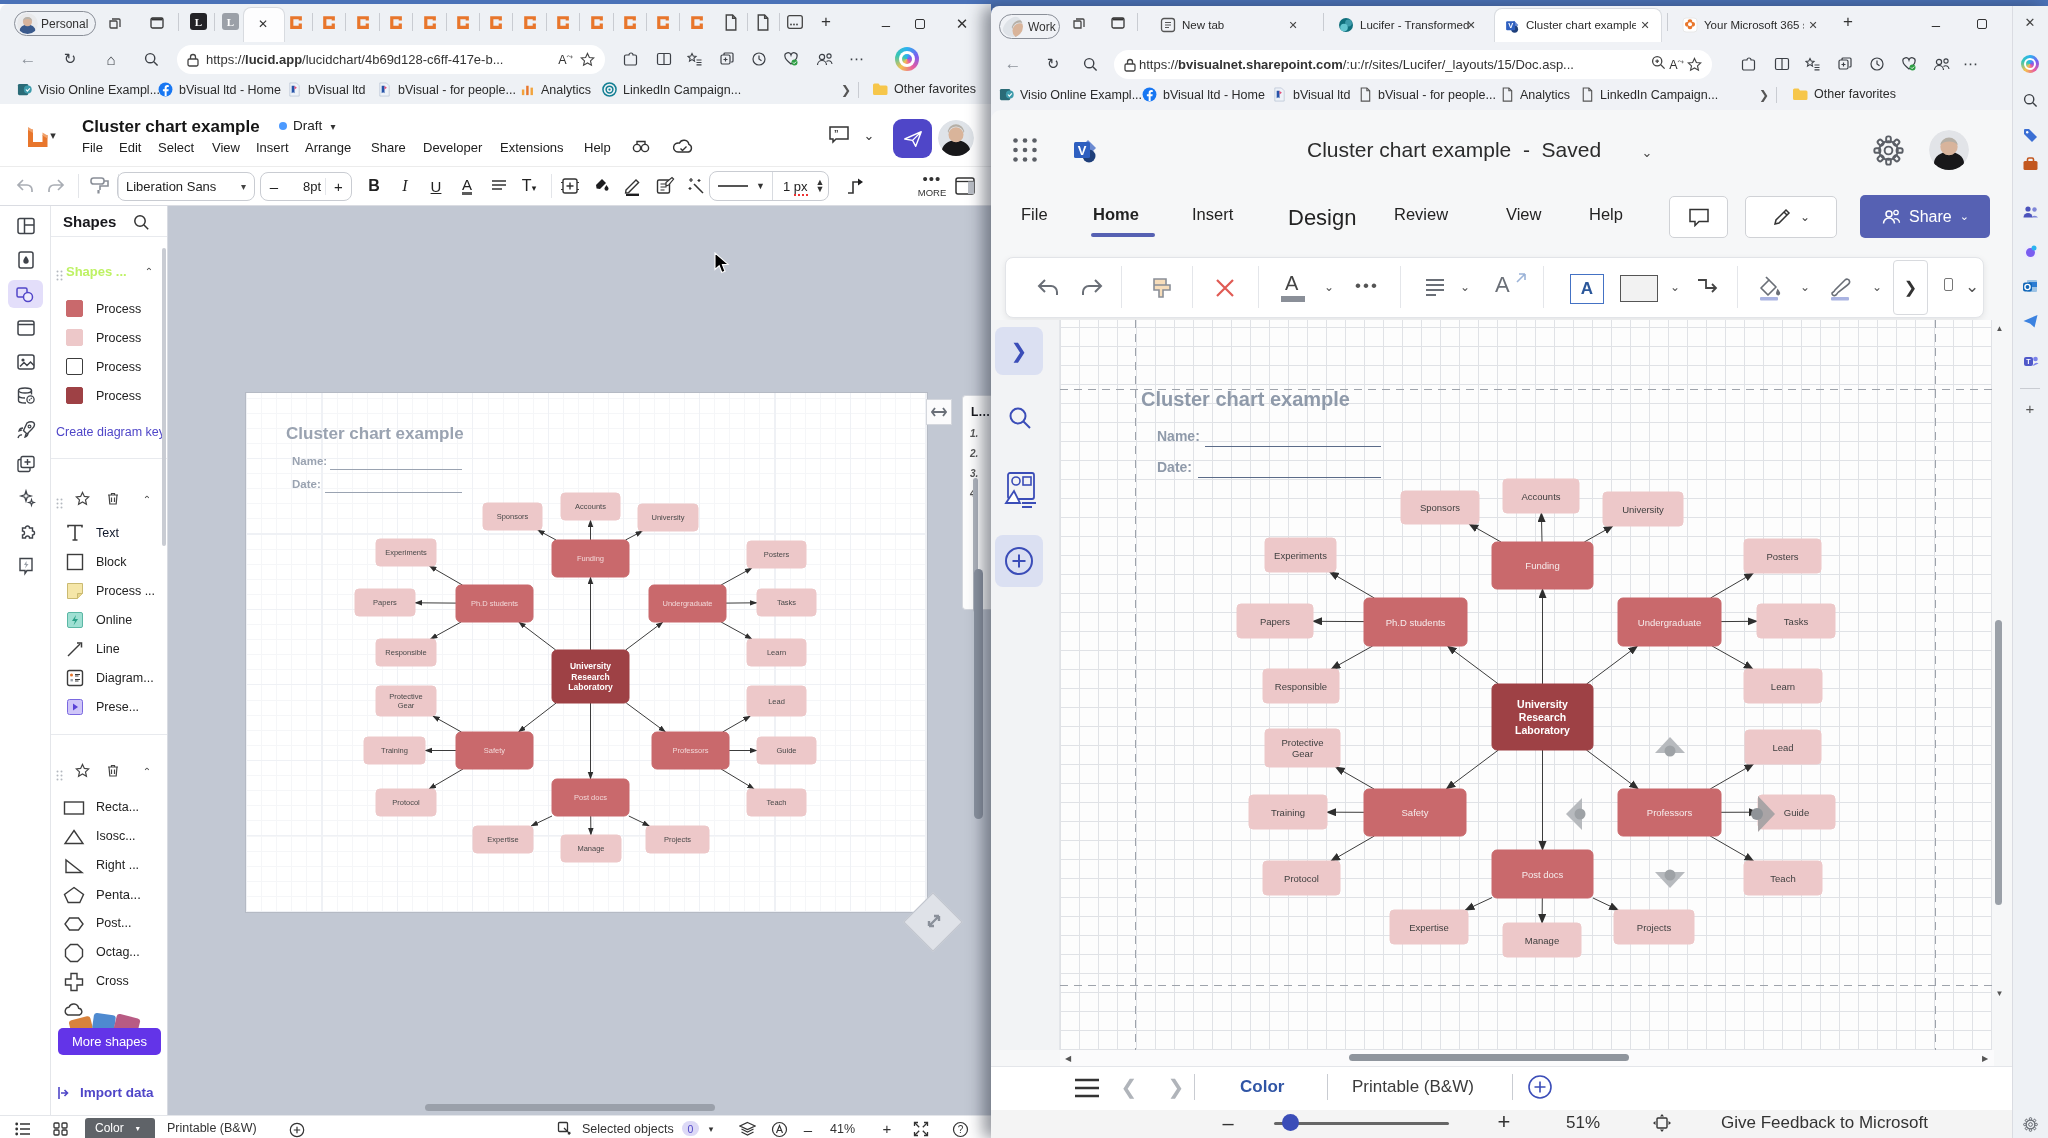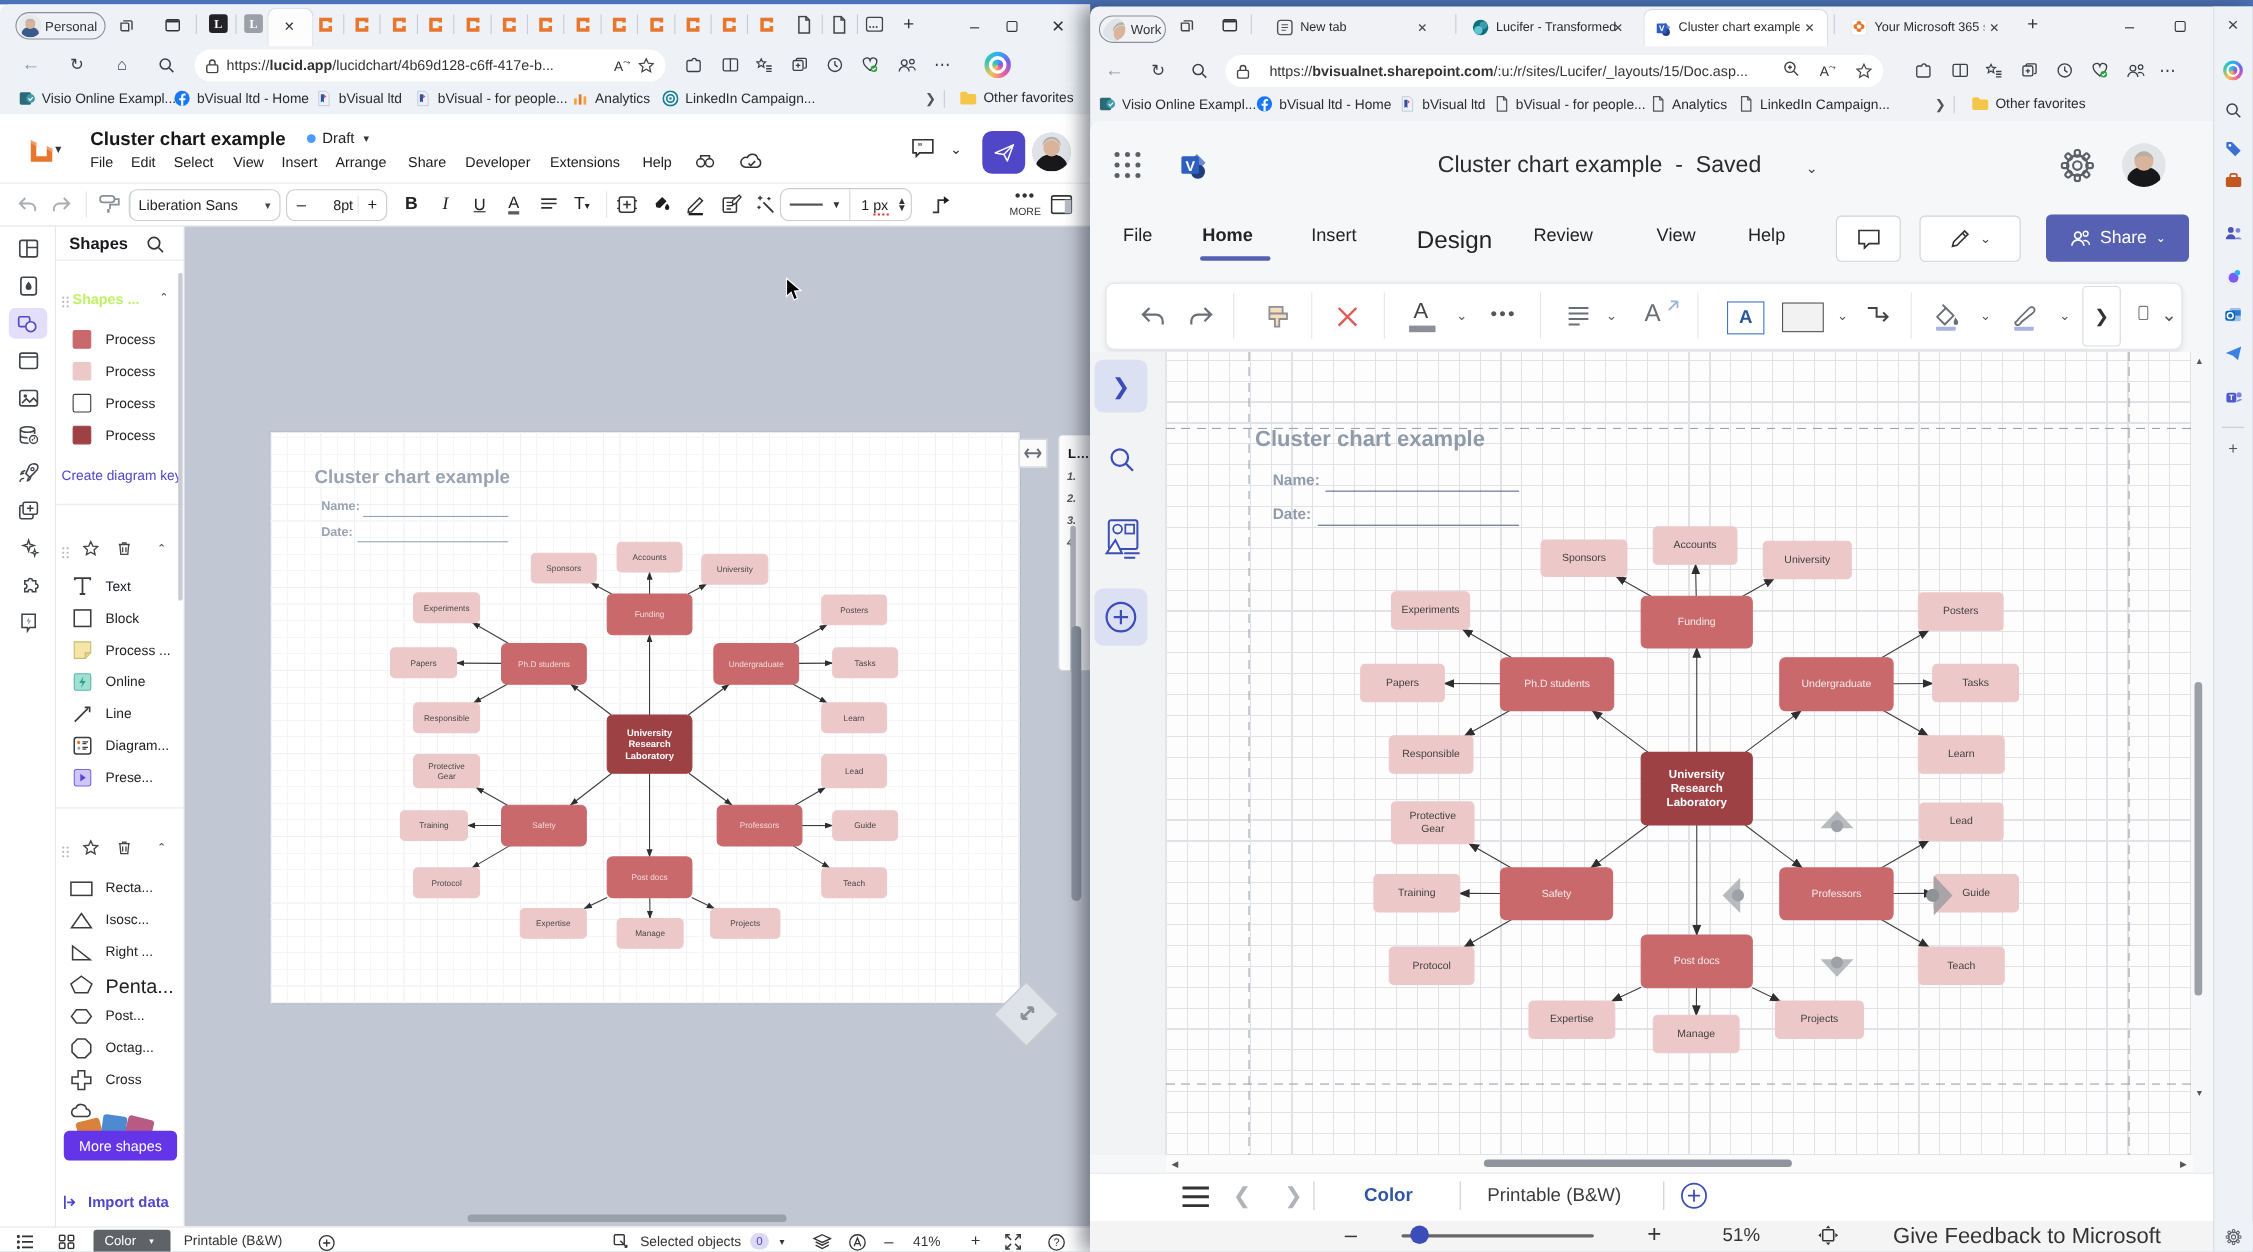--- a/index.html
+++ b/index.html
@@ -599,21 +599,21 @@
       <svg width="22" height="20" viewBox="0 0 22 20">
         <path d="M3 4 V16.5 H19 Z" stroke="#3c3c3c" stroke-width="1.4" fill="none"></path>
       </svg>
     </div>
 <div class="abs" style="left:96px;top:858px;font-size:12.5px;color:#222">Right ...</div>
 <div class="ico" style="left:62px;top:883px;width:24px;height:24px">
       <svg width="22" height="20" viewBox="0 0 22 20">
         <path d="M11 2.5 L20.5 9.5 16.8 17.5 H5.2 L1.5 9.5 Z" stroke="#3c3c3c" stroke-width="1.4" fill="none"></path>
       </svg>
     </div>
-<div class="abs" style="left:96px;top:887px;font-size:18px;color:#222">Penta...</div>
+<div class="abs" style="left:96px;top:887px;font-size:13px;color:#222">Penta...</div>
 <div class="ico" style="left:62px;top:912px;width:24px;height:24px">
       <svg width="22" height="20" viewBox="0 0 22 20">
         <path d="M6.5 4 h9 L20 10 l-4.5 6 h-9 L2 10 Z" stroke="#3c3c3c" stroke-width="1.4" fill="none"></path>
       </svg>
     </div>
 <div class="abs" style="left:96px;top:916px;font-size:12.5px;color:#222">Post...</div>
 <div class="ico" style="left:62px;top:941px;width:24px;height:24px">
       <svg width="22" height="22" viewBox="0 0 22 22">
         <path d="M7.5 2.5 h7 L19.5 7.5 v7 L14.5 19.5 h-7 L2.5 14.5 v-7 Z" stroke="#3c3c3c" stroke-width="1.4" fill="none"></path>
       </svg>
@@ -878,21 +878,21 @@
 <div class="abs" style="left:1977px;top:19px;width:10px;height:10px;border:1.2px solid #333;border-radius:2px"></div>
 <div class="ico" style="left:2019px;top:16px;width:16px;height:16px;color:#333;font-size:15px">✕</div>
 <div class="ico" style="left:1003px;top:54px;width:20px;height:20px;color:#8e949c;font-size:17px">←</div>
 <div class="ico" style="left:1043px;top:54px;width:20px;height:20px;color:#3c4046;font-size:15px">↻</div>
 <div class="ico" style="left:1081px;top:55px;width:18px;height:18px">
       <svg width="15" height="15" viewBox="0 0 15 15">
         <circle cx="6.2" cy="6.2" r="4.6" fill="none" stroke="#3c4046" stroke-width="1.4"></circle>
         <path d="M9.8 9.8 L13.6 13.6" stroke="#3c4046" stroke-width="1.4"></path>
       </svg>
     </div>
-<div class="abs urlbar" style="left:1114px;top:50px;width:598px;height:29px;padding:0 10px;gap:18px">
+<div class="abs urlbar" style="left:1114px;top:50px;width:598px;height:29px;padding:0 10px;gap:3px">
       <svg width="12" height="14" viewBox="0 0 12 14">
         <rect x="1" y="6" width="10" height="7" rx="1.4" fill="none" stroke="#444" stroke-width="1.3"></rect>
         <path d="M3.5 6 V4 a2.5 2.5 0 0 1 5 0 V6" fill="none" stroke="#444" stroke-width="1.3"></path>
       </svg>
       <span style="font-size:13px;color:#333">https://<b>bvisualnet.sharepoint.com</b>/:u:/r/sites/Lucifer/_layouts/15/Doc.asp...</span>
       <span style="margin-left:auto"><svg width="15" height="15" viewBox="0 0 15 15">
           <circle cx="6.2" cy="6.2" r="4.6" fill="none" stroke="#444" stroke-width="1.3"></circle>
           <path d="M9.8 9.8 L13.6 13.6 M4.4 6.2 h3.6 M6.2 4.4 v3.6" stroke="#444" stroke-width="1.3" fill="none"></path>
         </svg></span>
       <span style="font-size:12.5px;color:#333">A<sup style="font-size:8px">⤳</sup></span>
@@ -1301,21 +1301,21 @@
 <div class="abs" style="left:1274px;top:1122px;width:175px;height:3px;background:#666;border-radius:2px"></div>
 <div class="abs" style="left:1282px;top:1114px;width:17px;height:17px;border-radius:50%;background:#3b4db8"></div>
 <div class="ico" style="left:1494px;top:1112px;width:20px;height:20px;color:#333;font-size:22px;font-weight:300">+</div>
 <div class="abs" style="left:1566px;top:1113px;font-size:17px;color:#333">51%</div>
 <div class="ico" style="left:1651px;top:1112px;width:22px;height:22px">
       <svg width="20" height="20" viewBox="0 0 20 20">
         <rect x="5" y="5" width="10" height="10" rx="1" fill="none" stroke="#333" stroke-width="1.4"></rect>
         <path d="M10 1 l2 2.5 h-4 Z M10 19 l-2-2.5 h4 Z M1 10 l2.5-2 v4 Z M19 10 l-2.5 2 v-4 Z" fill="#333"></path>
       </svg>
     </div>
-<div class="abs" style="left:1721px;top:1113px;font-size:20px;color:#333">Give Feedback to Microsoft</div>
+<div class="abs" style="left:1721px;top:1113px;font-size:17px;color:#333">Give Feedback to Microsoft</div>
 <div class="abs" style="left:2012px;top:6px;width:36px;height:1132px;background:#eef1f5;border-left:1px solid #dadce2"></div>
 <div class="ico" style="left:2022px;top:14px;width:16px;height:16px;color:#444;font-size:13px">✕</div>
 <div class="abs" style="left:2021px;top:55px;width:18px;height:18px;border-radius:50%;background:conic-gradient(#2bb3f0,#7a5df0,#e85da0,#f5c14e,#39c6b2,#2bb3f0)"></div>
     <div class="abs" style="left:2024px;top:58px;width:12px;height:12px;border-radius:50%;background:#fff"></div>
     <div class="abs" style="left:2026px;top:60px;width:8px;height:8px;border-radius:50%;background:conic-gradient(#2bb3f0,#7a5df0,#e85da0,#f5c14e,#39c6b2,#2bb3f0)"></div>
 <div class="ico" style="left:2022px;top:92px;width:16px;height:16px">
       <svg width="15" height="15" viewBox="0 0 15 15">
         <circle cx="6.2" cy="6.2" r="4.6" fill="none" stroke="#3c4046" stroke-width="1.4"></circle>
         <path d="M9.8 9.8 L13.6 13.6" stroke="#3c4046" stroke-width="1.4"></path>
       </svg>

